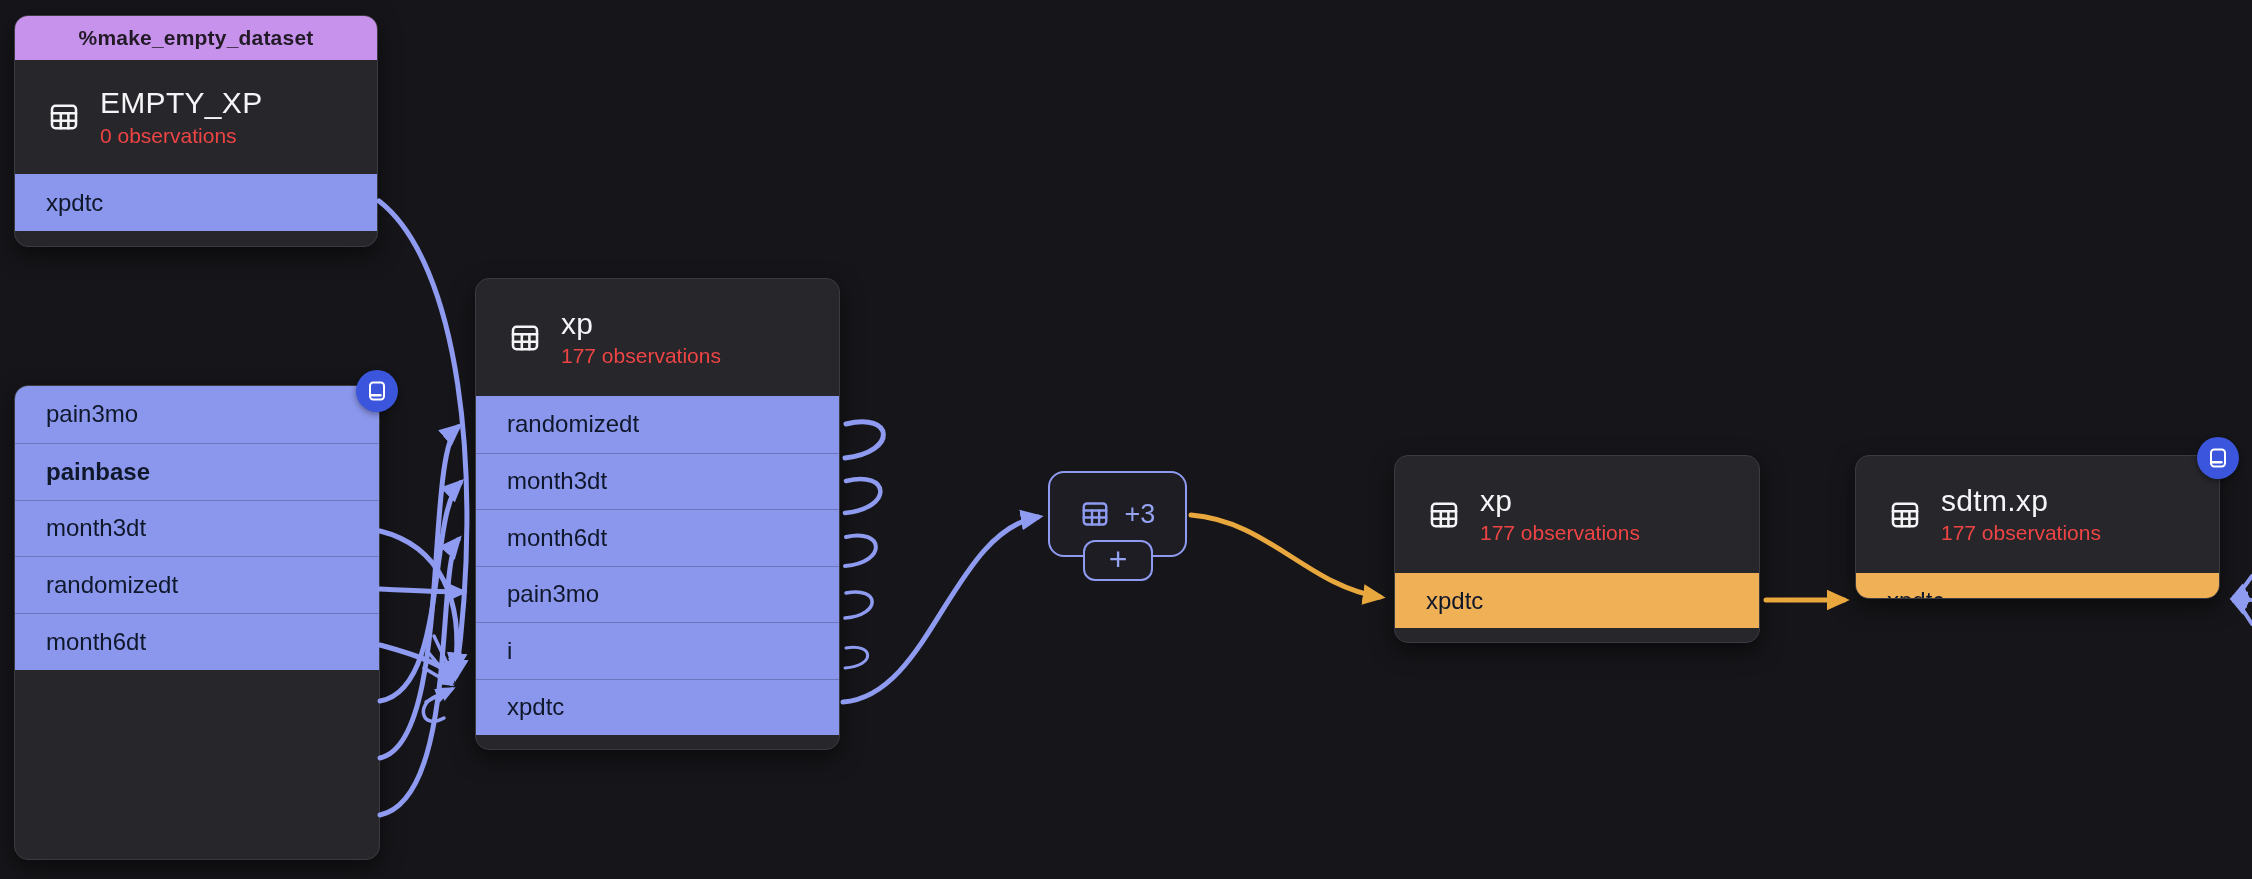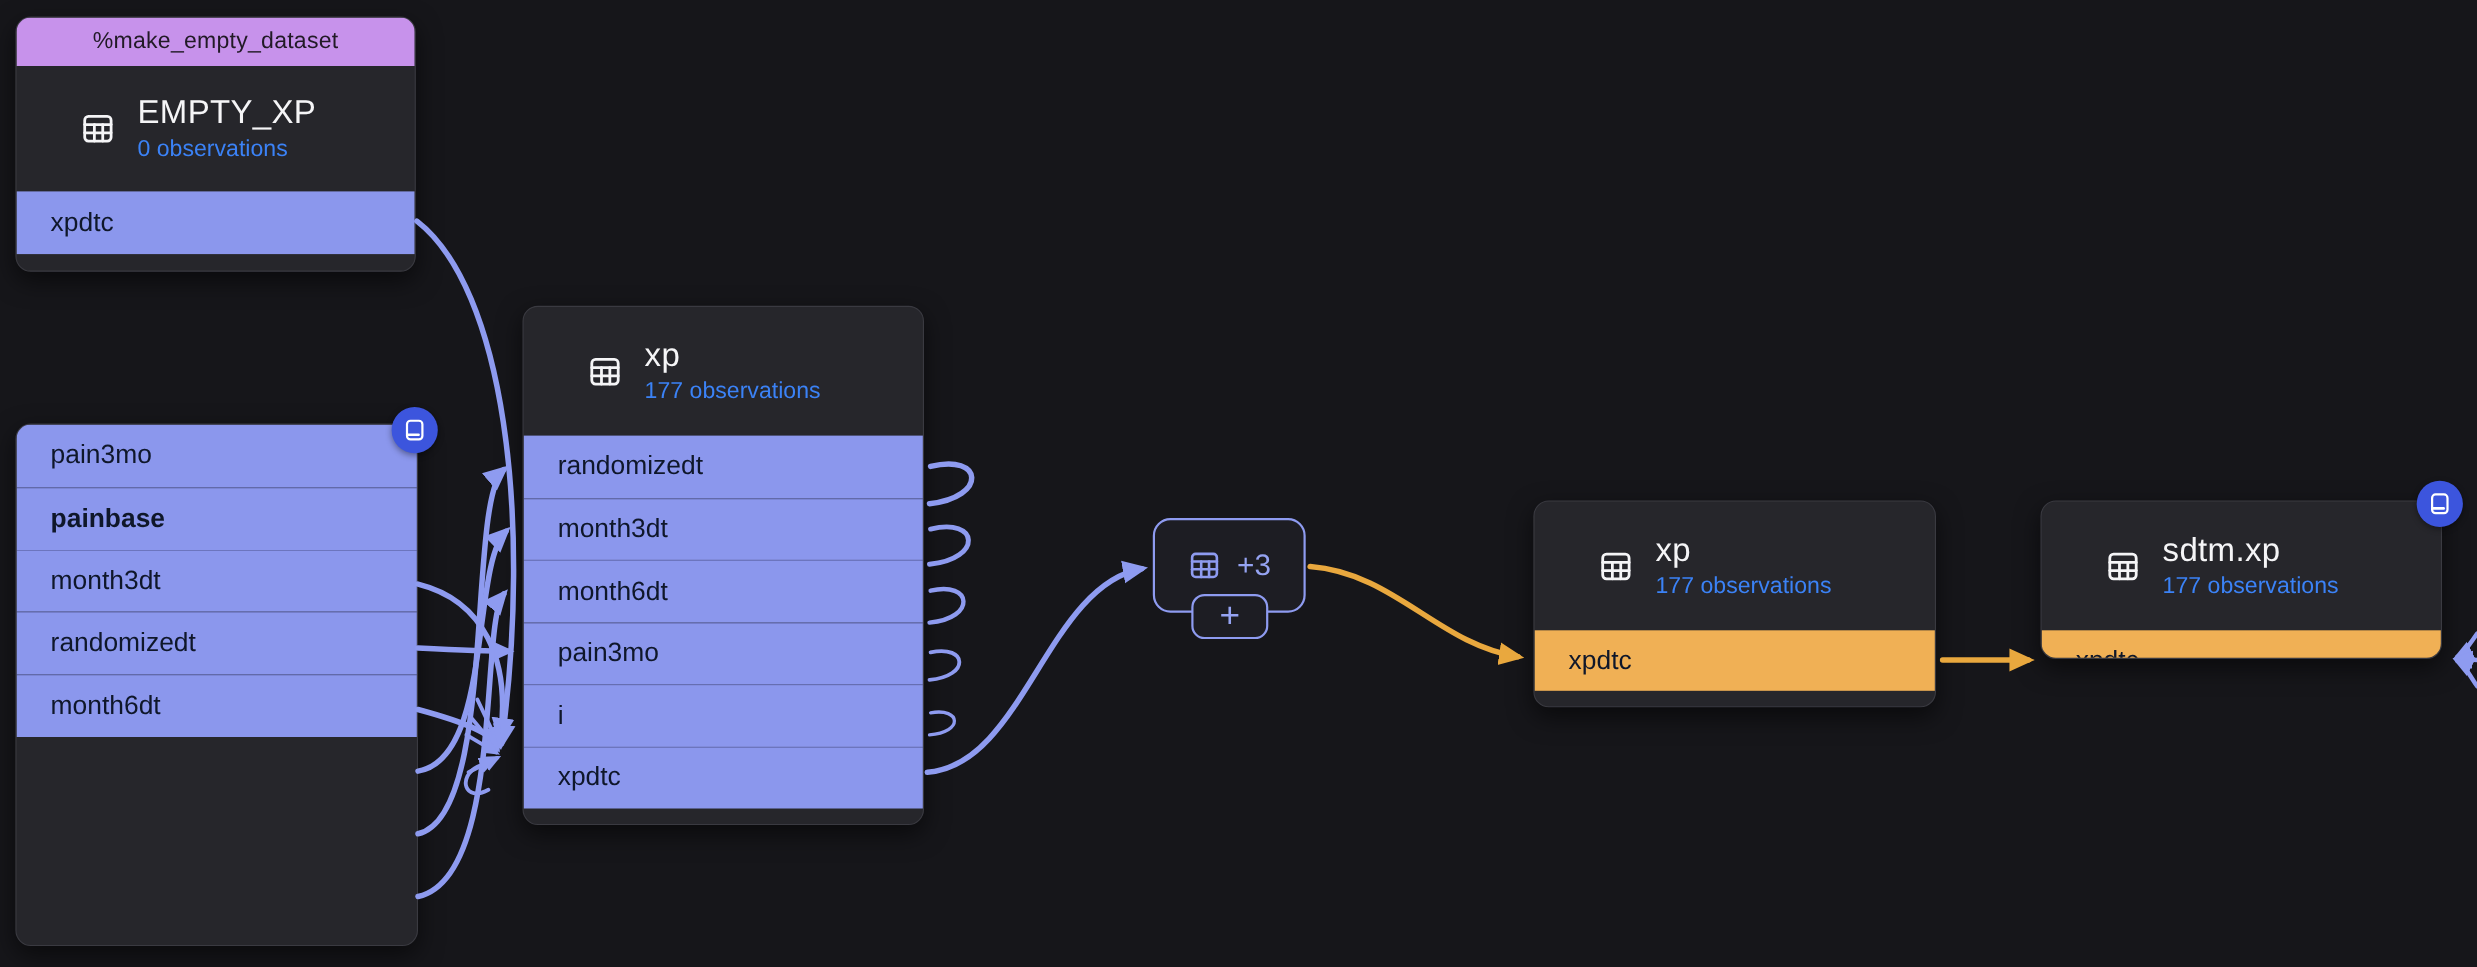--- a/index.html
+++ b/index.html
@@ -11,25 +11,25 @@
   }
   .card{
     position:absolute;background:#26262b;border:1px solid #3a3a41;
     border-radius:14px;overflow:hidden;box-sizing:border-box;
     box-shadow:0 8px 22px rgba(0,0,0,.55);
     display:flex;flex-direction:column;z-index:10;
   }
   .macro-header{
     height:44px;flex:0 0 44px;background:#c792eb;color:#221a26;
     display:flex;align-items:center;justify-content:center;
-    font-size:21px;font-weight:400;letter-spacing:.2px;
-  }
-  .card-head{display:flex;align-items:center;gap:20px;padding-left:33px;box-sizing:border-box;margin-left:25px;}
+    font-size:21px;font-weight:700;letter-spacing:.2px;
+  }
+  .card-head{display:flex;align-items:center;gap:20px;padding-left:33px;box-sizing:border-box;}
   .head-title{color:#f5f5f7;font-size:30px;font-weight:500;letter-spacing:.3px;line-height:1.15;}
-  .head-sub{color:#3b82f6;font-size:21px;font-weight:400;margin-top:3px;}
+  .head-sub{color:#ef4444;font-size:21px;font-weight:400;margin-top:3px;}
   .tbl-icon{flex:0 0 auto;display:block;}
   .row{
     background:#8b97ed;color:#0f172a;font-size:24px;font-weight:400;
     display:flex;align-items:center;padding-left:31px;box-sizing:border-box;
     border-top:1px solid rgba(30,30,70,.28);
   }
   .row.first{border-top:none;}
   .row.orange{background:#f0b055;}
   .badge{
     position:absolute;width:42px;height:42px;border-radius:50%;

